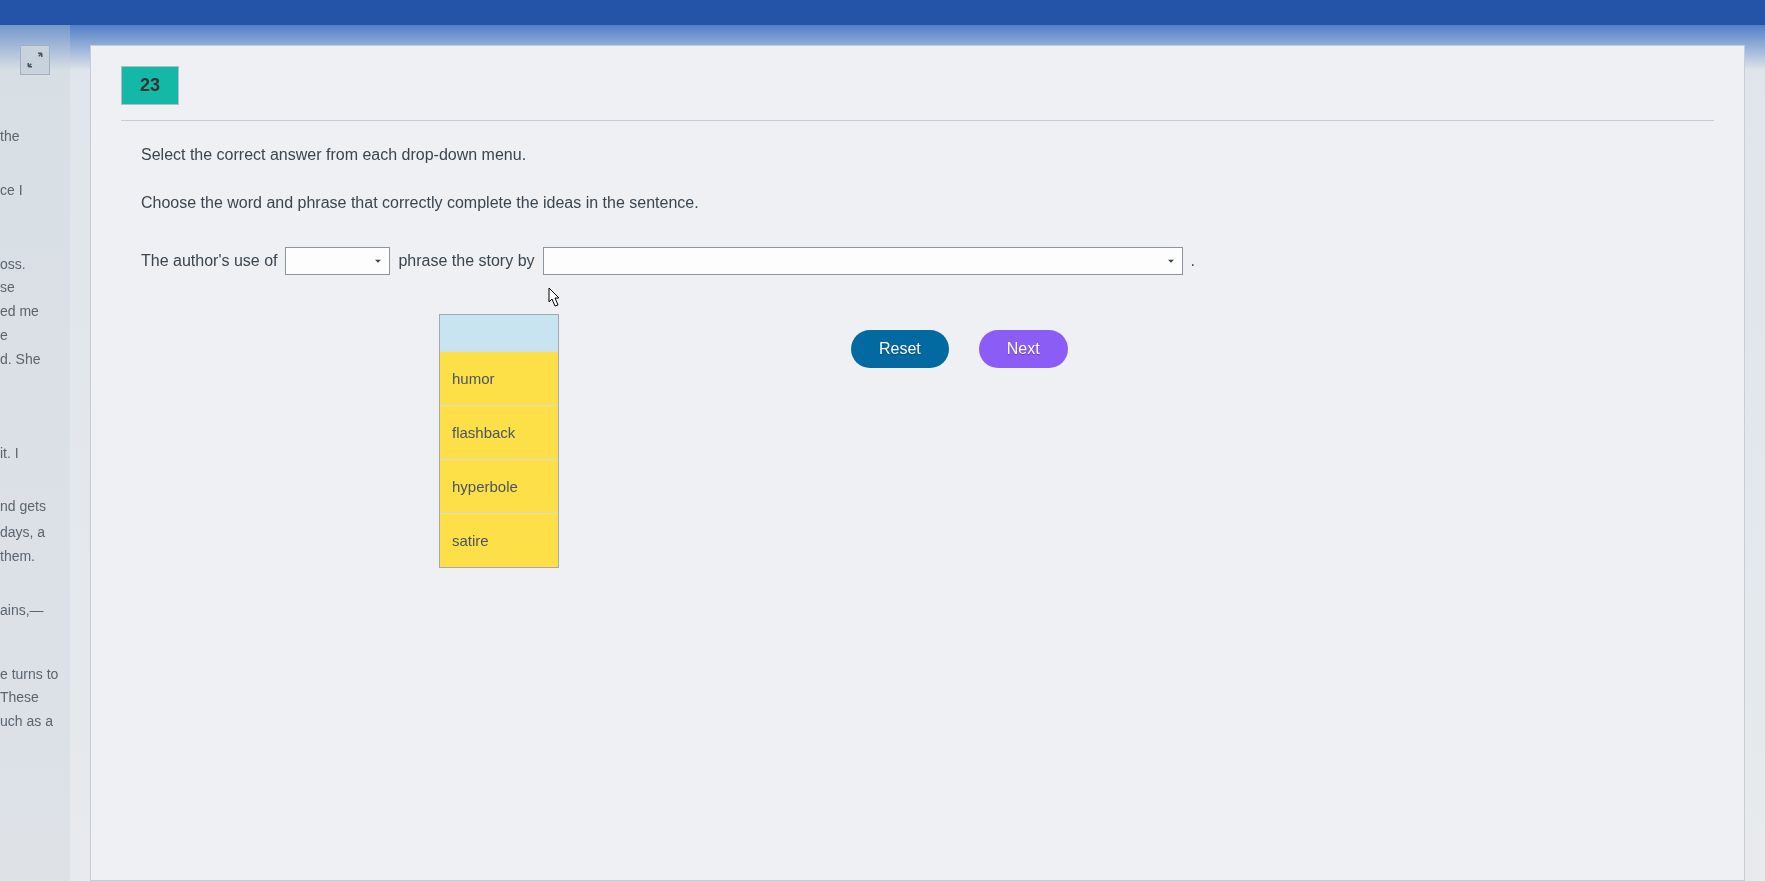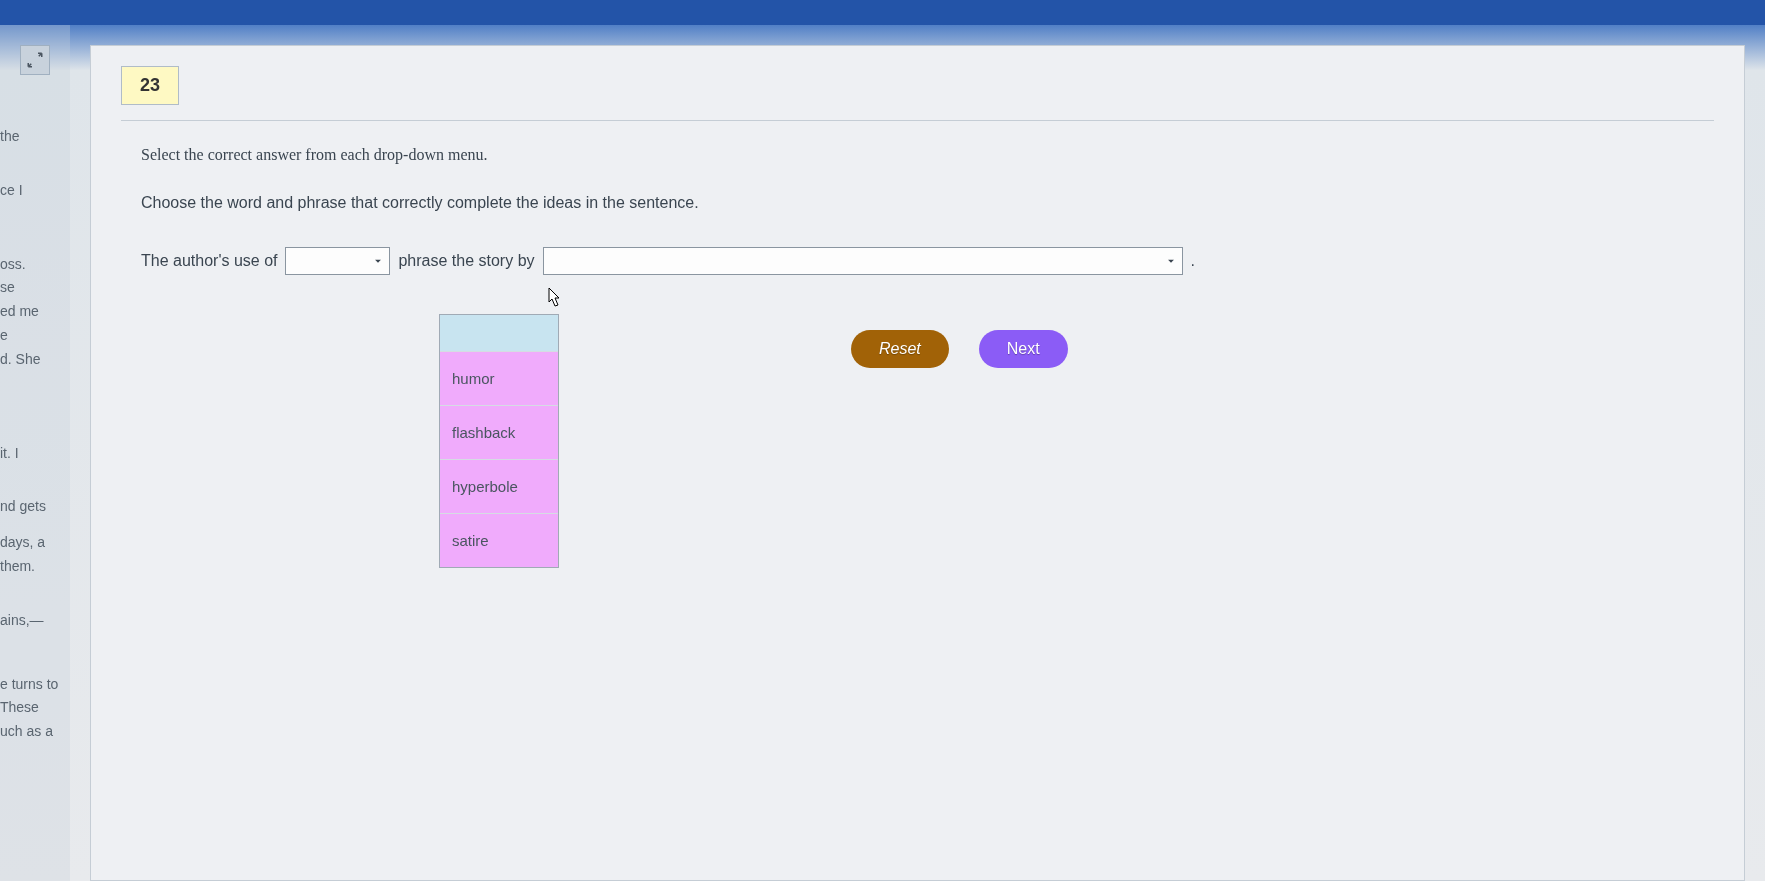--- a/index.html
+++ b/index.html
@@ -56,38 +56,37 @@
     .content-area {
       flex: 1;
       background: #eef0f3;
       margin: 20px 20px 0 20px;
       border: 1px solid #c5cdd5;
       padding: 20px 30px;
       position: relative;
     }
     .question-number {
       display: inline-block;
-      background: #fef9c3;
+      background: #14b8a6;
       border: 1px solid #b0bcc8;
       padding: 8px 18px;
       font-size: 18px;
       font-weight: bold;
       color: #333;
       margin-bottom: 5px;
     }
     .divider {
       border-bottom: 1px solid #c5cdd5;
       margin: 10px 0 25px 0;
     }
     .instruction {
       font-size: 16px;
       color: #3a4550;
       margin-bottom: 30px;
       margin-left: 20px;
-      font-family: Liberation Serif, serif;
     }
     .sub-instruction {
       font-size: 16px;
       color: #3a4550;
       margin-bottom: 35px;
       margin-left: 20px;
     }
     .sentence-row {
       margin-left: 20px;
       display: flex;
@@ -118,21 +117,21 @@
     }
     .chevron-down {
       width: 14px;
       height: 14px;
     }
     .dropdown-menu {
       position: absolute;
       top: 268px;
       left: 348px;
       width: 120px;
-      background: #f0abfc;
+      background: #fde047;
       border: 1px solid #a0aab5;
       z-index: 10;
     }
     .dropdown-option {
       padding: 18px 12px;
       font-size: 15px;
       color: #4a5560;
       border-bottom: 1px solid #d5dce3;
       cursor: pointer;
     }
@@ -152,22 +151,21 @@
       border: none;
       border-radius: 22px;
       padding: 10px 28px;
       font-size: 16px;
       font-weight: 500;
       color: #fff;
       cursor: pointer;
       text-shadow: 0 1px 1px rgba(0,0,0,0.3);
     }
     .btn-reset {
-      background: #a16207;
-      font-style: italic;
+      background: #0369a1;
     }
     .btn-next {
       background: #8b5cf6;
     }
     .period {
       font-size: 16px;
       color: #3a4550;
     }
     .cursor-pointer {
       position: absolute;
@@ -196,21 +194,21 @@
     <div class="left-fragment">the</div>
     <div class="left-fragment">ce I</div>
     <div style="height:20px"></div>
     <div class="left-fragment" style="margin-bottom:0">oss.</div>
     <div class="left-fragment" style="margin-bottom:0">se</div>
     <div class="left-fragment" style="margin-bottom:0">ed me</div>
     <div class="left-fragment" style="margin-bottom:0">e</div>
     <div class="left-fragment">d. She</div>
     <div style="height:40px"></div>
     <div class="left-fragment" style="">it. I</div>
-    <div class="left-fragment" style="margin-bottom:12px">nd gets</div>
+    <div class="left-fragment" style="margin-bottom:2px">nd gets</div>
     <div class="left-fragment" style="margin-bottom:0">days, a</div>
     <div class="left-fragment">them.</div>
     <div class="left-fragment">ains,—</div>
     <div style="height:10px"></div>
     <div class="left-fragment" style="margin-bottom:0">e turns to</div>
     <div class="left-fragment" style="margin-bottom:0">These</div>
     <div class="left-fragment" style="margin-bottom:0">uch as a</div>
   </div>
 
   <div class="content-area">

